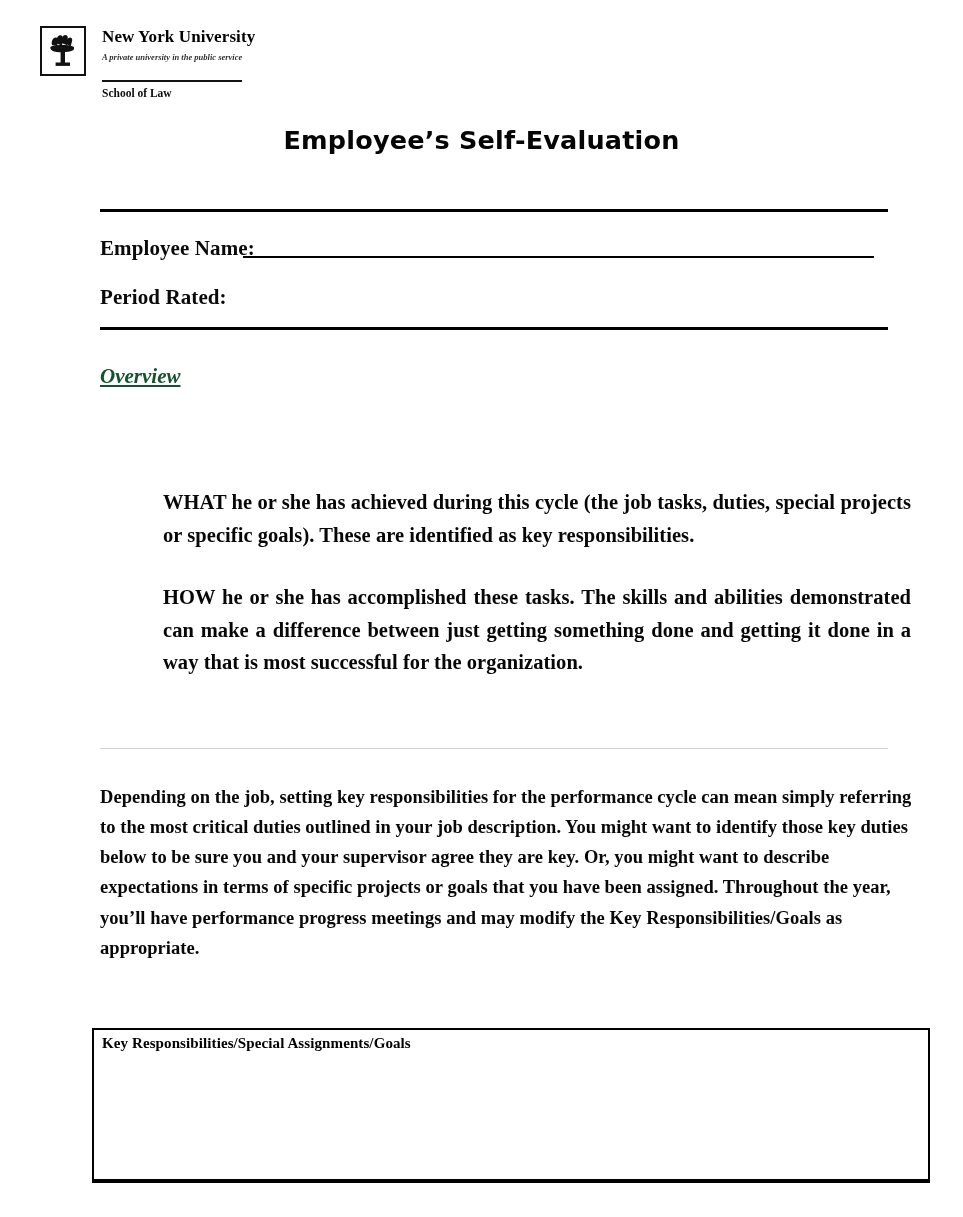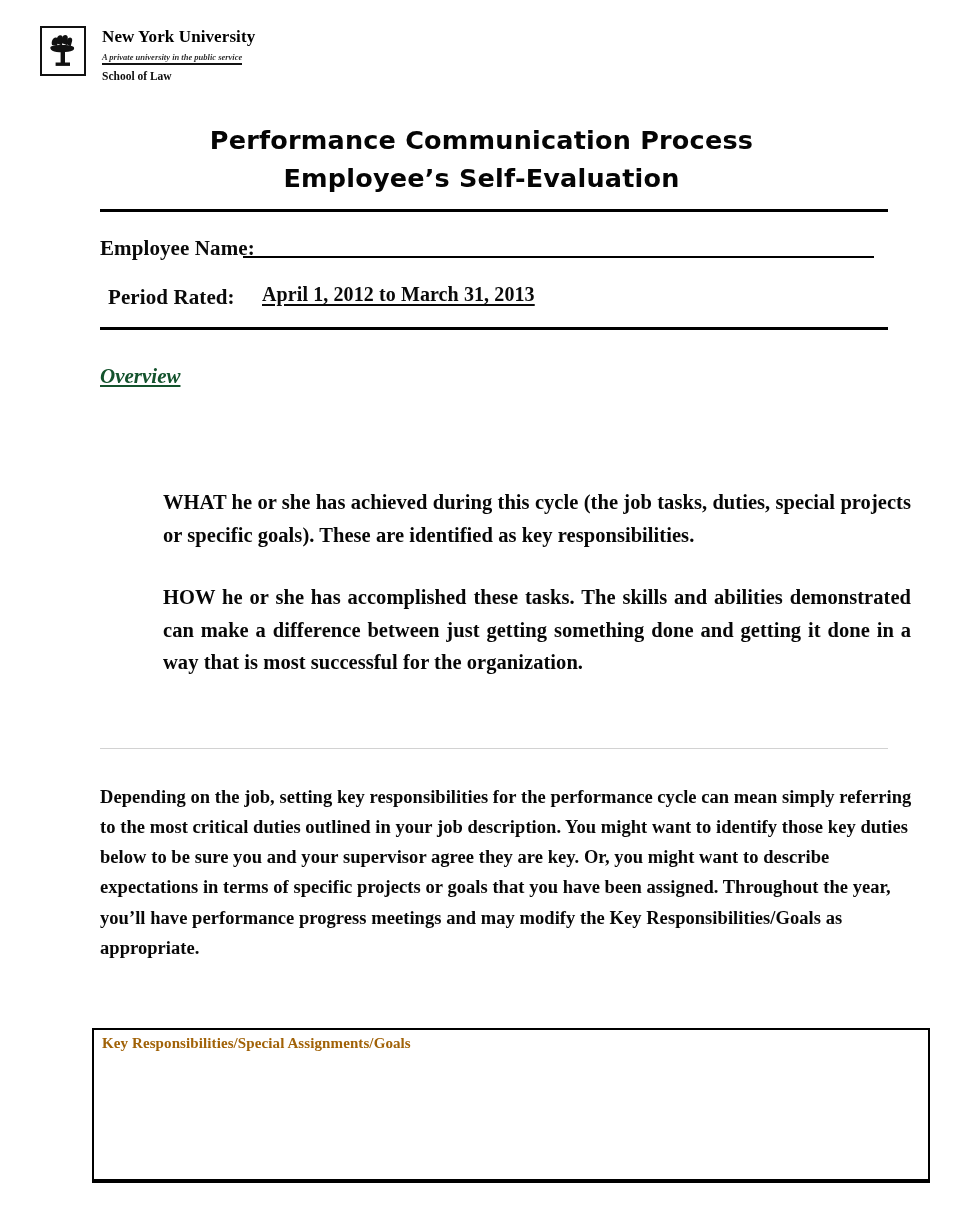--- a/index.html
+++ b/index.html
@@ -54,21 +54,21 @@
     white-space: nowrap;
     color: #000;
   }
   .univ-tagline {
     font-family: "Liberation Serif", "DejaVu Serif", serif;
     font-weight: bold;
     font-style: italic;
     font-size: 8.5px;
     line-height: 1.1;
     margin-top: 2px;
-    padding-bottom: 1px;
+    padding-bottom: 18px;
     border-bottom: 2px solid #000;
     display: inline-block;
     white-space: nowrap;
     color: #1a1a1a;
     filter: blur(0.35px);
     opacity: 0.92;
   }
   .univ-school {
     font-family: "Liberation Serif", "DejaVu Serif", serif;
     font-weight: bold;
@@ -112,21 +112,21 @@
     font-weight: bold;
     color: #0a0a0a;
     white-space: nowrap;
   }
   .field-label {
     font-size: 21px;
     letter-spacing: 0.1px;
     filter: blur(0.25px);
   }
   .field-name   { left: 100px; top: 236px; }
-  .field-period { left: 108px; top: 285px; }
+  .field-period { left: 100px; top: 285px; }
 
   .blank-line {
     position: absolute;
     left: 243px;
     top: 256px;
     width: 631px;
     height: 0;
     border-top: 2.6px solid #000;
   }
   .period-value {
@@ -234,21 +234,21 @@
     background: #fff;
   }
   .response-box-label {
     position: absolute;
     left: 8px;
     top: 5px;
     font-family: "Liberation Serif", "DejaVu Serif", serif;
     font-weight: bold;
     font-size: 15px;
     letter-spacing: 0.1px;
-    color: #a16207;
+    color: #000000;
     white-space: nowrap;
     filter: blur(0.25px);
   }
   .response-box-field {
     position: absolute;
     left: 4px;
     right: 4px;
     top: 30px;
     bottom: 4px;
   }
@@ -274,32 +274,30 @@
       </svg>
     </div>
     <div class="letterhead-text">
       <div class="univ-name">New York University</div>
       <div class="univ-tagline">A private university in the public service</div>
       <div class="univ-school">School of Law</div>
     </div>
   </div>
 
   <div class="doc-title">
-    <span>Performance Communication Process</span>
     <span class="line2">Employee’s Self-Evaluation</span>
   </div>
 
   <div class="rule-heavy rule-top"></div>
   <div class="rule-heavy rule-bottom"></div>
 
   <div class="field field-label field-name">Employee Name:</div>
   <div class="blank-line"></div>
 
   <div class="field field-label field-period">Period Rated:</div>
-  <div class="period-value">April 1, 2012 to March 31, 2013</div>
 
   <div class="section-heading heading-overview">Overview</div>
   <div class="body-block overview-point point-what">WHAT he or she has achieved during this cycle (the job tasks, duties, special projects or specific goals). These are identified as key responsibilities.</div>
   <div class="body-block overview-point point-how">HOW he or she has accomplished these tasks. The skills and abilities demonstrated can make a difference between just getting something done and getting it done in a way that is most successful for the organization.</div>
 
   <div class="rule-heavy rule-faint"></div>
   <div class="part-body">Depending on the job, setting key responsibilities for the performance cycle can mean simply referring to the most critical duties outlined in your job description. You might want to identify those key duties below to be sure you and your supervisor agree they are key. Or, you might want to describe expectations in terms of specific projects or goals that you have been assigned. Throughout the year, you’ll have performance progress meetings and may modify the Key Responsibilities/Goals as appropriate.</div>
 
   <div class="response-box">
     <div class="response-box-label">Key Responsibilities/Special Assignments/Goals</div>

